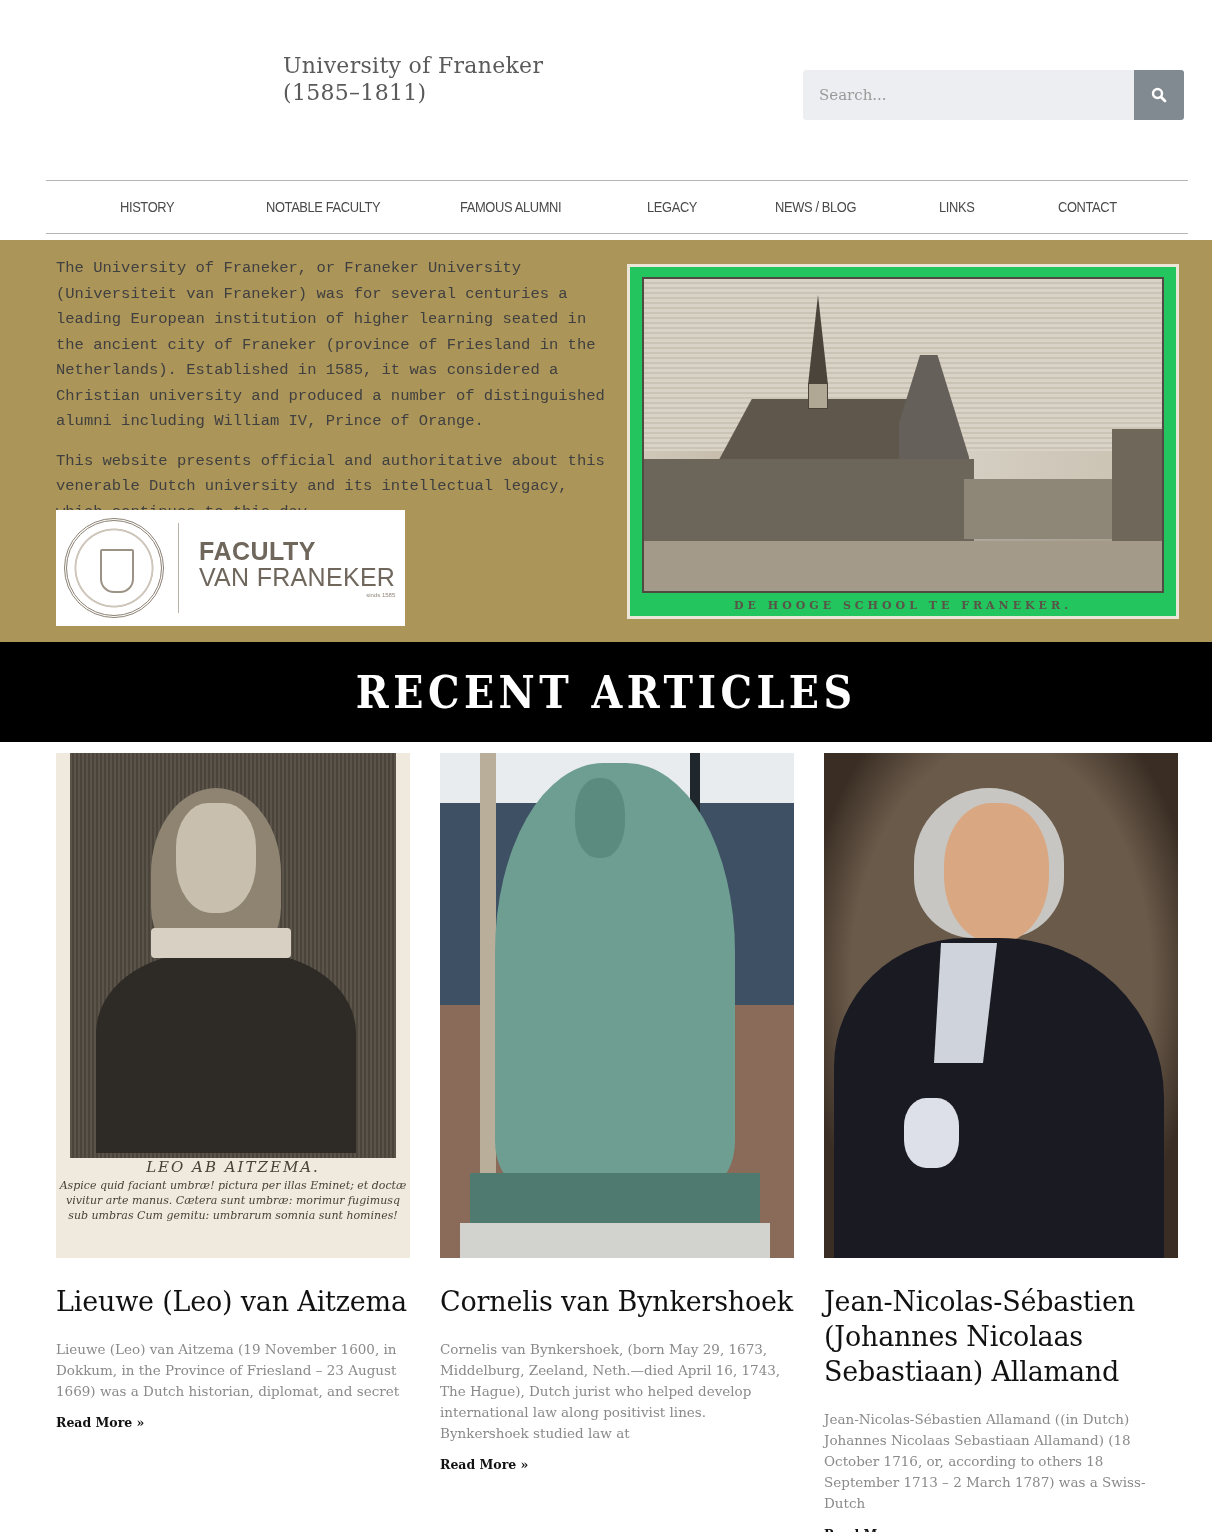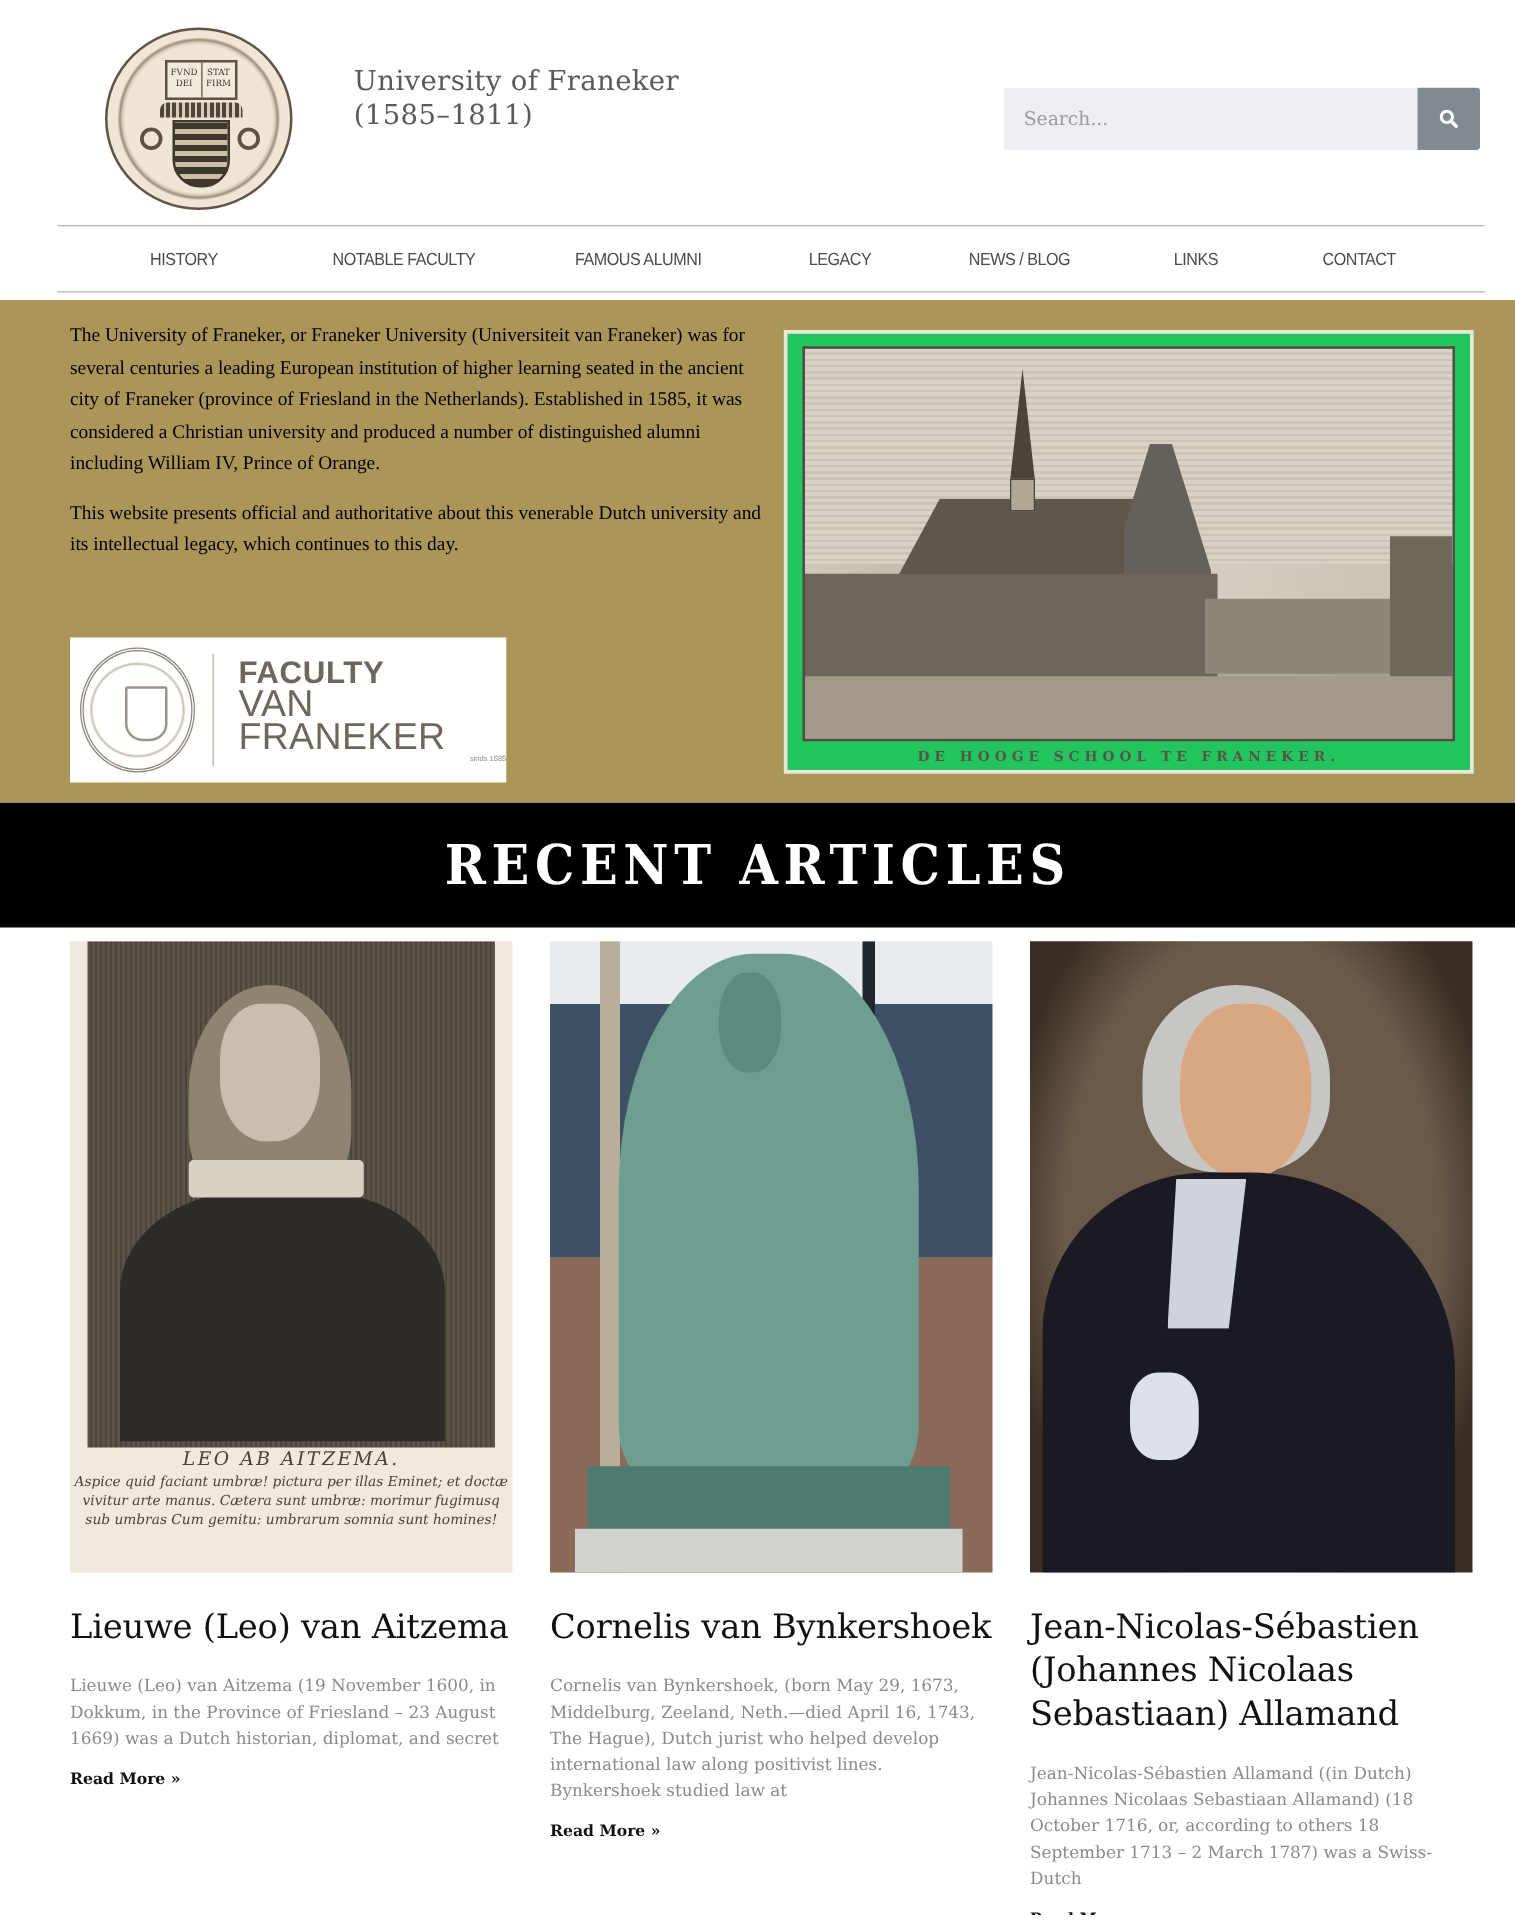--- a/index.html
+++ b/index.html
@@ -68,40 +68,40 @@
     position: absolute; top: 0; height: 52px; line-height: 52px;
     font-family: "Liberation Sans", sans-serif; font-size: 14px; font-weight: normal;
     color: #4a4a4a; text-decoration: none; letter-spacing: -0.4px;
     transform: scaleX(0.92); transform-origin: left center; white-space: nowrap;
   }
 
   
   .intro { background: #ac9558; height: 402px; position: relative; margin-top: 6px; }
   .intro-text {
     position: absolute; left: 56px; top: 16px; width: 560px;
-    font-family: Liberation Serif, serif; font-size: 15.5px; line-height: 25.5px; color: #000000;
+    font-family: Liberation Mono, monospace; font-size: 15.5px; line-height: 25.5px; color: #404040;
   }
   .intro-text p { margin-bottom: 14px; }
   .academie {
     position: absolute; left: 56px; top: 270px; width: 349px; height: 116px;
     background: #fff; display: flex; align-items: center;
   }
   .academie .mini-seal {
     width: 100px; height: 100px; margin-left: 8px; border-radius: 50%;
     border: 3px double #8c8275; position: relative; background:
       radial-gradient(circle, #fff 0 56%, #cfc7bb 57% 59%, #fff 60% 100%);
   }
   .academie .mini-seal::after {
     content: ""; position: absolute; left: 33px; top: 28px; width: 30px; height: 40px;
     border: 2px solid #9c9286; border-radius: 2px 2px 14px 14px;
   }
   .academie .divider { width: 1px; height: 90px; background: #b8b1a6; margin: 0 20px 0 14px; }
   .academie .brand { color: #6f665c; font-family: "Liberation Sans", sans-serif; }
   .academie .brand .b1 { font-size: 25px; font-weight: bold; line-height: 26px; letter-spacing: 0.5px; }
-  .academie .brand .b2 { font-size: 30px; line-height: 26px; letter-spacing: 0.3px; }
+  .academie .brand .b2 { font-size: 25px; line-height: 26px; letter-spacing: 0.3px; }
   .academie .brand .b3 { font-size: 6px; text-align: right; margin-top: 2px; color: #8e857b; }
 
   .engraving {
     position: absolute; left: 627px; top: 24px; width: 552px; height: 355px;
     background: #22c55e; border: 3px solid #ece6d8; padding: 10px 12px 8px 12px;
   }
   .engraving .plate {
     width: 100%; height: 316px; border: 2px solid #4f4a42;
     background:
       linear-gradient(180deg, rgba(0,0,0,0) 0 70%, rgba(60,55,45,.25) 70% 100%),
@@ -194,30 +194,20 @@
   .thumb-allamand .wig { position: absolute; left: 90px; top: 35px; width: 150px; height: 150px; border-radius: 50% 50% 40% 40%; background: #c8c6c2; }
   .thumb-allamand .face { position: absolute; left: 120px; top: 50px; width: 105px; height: 140px; border-radius: 45% 45% 48% 48%; background: #d9a882; }
   .thumb-allamand .robe { position: absolute; left: 10px; top: 185px; width: 330px; height: 320px; border-radius: 40% 50% 0 0; background: #1a1a22; }
   .thumb-allamand .bands { position: absolute; left: 110px; top: 190px; width: 70px; height: 120px; background: #cfd3dc; clip-path: polygon(10% 0, 90% 0, 70% 100%, 0 100%); }
   .thumb-allamand .jabot { position: absolute; left: 80px; top: 345px; width: 55px; height: 70px; background: #dde0e8; border-radius: 40%; }
 </style>
 </head>
 <body>
 
 <header class="header">
-  <div class="seal">
-    <div class="book">
-      <span>FVND DEI</span>
-      <span>STAT FIRM</span>
-    </div>
-    <div class="crown"></div>
-    <div class="ring-l"></div>
-    <div class="ring-r"></div>
-    <div class="shield"></div>
-  </div>
 
   <div class="site-title">
     <div>University of Franeker</div>
     <div>(1585–1811)</div>
   </div>
 
   <form class="search">
     <input type="text" placeholder="Search..." style="">
     <button type="submit">
       <svg width="16" height="16" viewBox="0 0 16 16">

